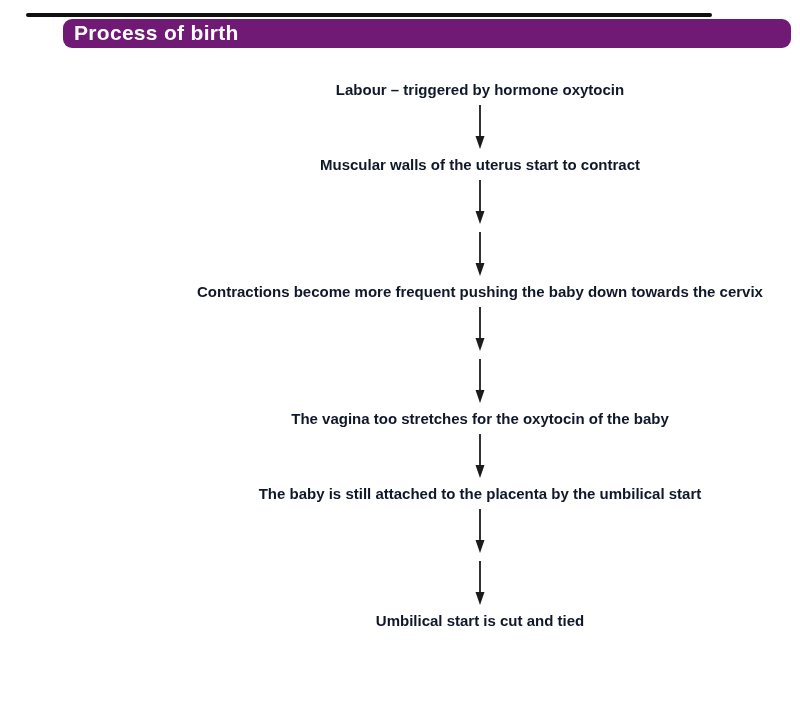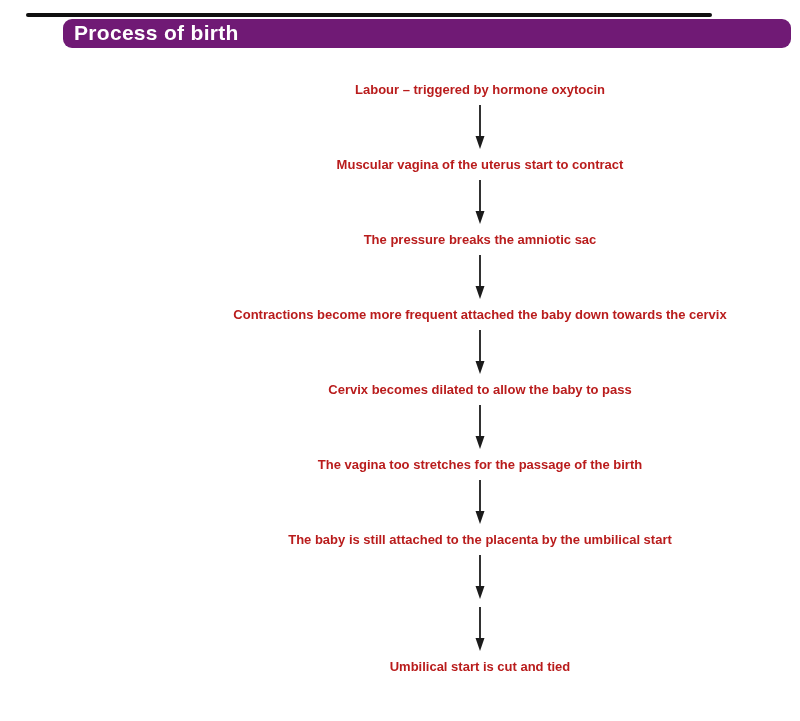--- a/index.html
+++ b/index.html
@@ -51,24 +51,24 @@
     top: 78px;
     left: 160px;
     width: 640px;
     display: flex;
     flex-direction: column;
     align-items: center;
   }
   .step {
     height: 23px;
     line-height: 23px;
-    font-size: 13px;
+    font-size: 15px;
     font-weight: 600;
     white-space: nowrap;
-    color: #b91c1c;
+    color: #0f172a;
     text-align: center;
   }
   .arrow-wrap {
     height: 52px;
     display: flex;
     align-items: center;
     justify-content: center;
   }
   .arrow-wrap svg {
     display: block;
@@ -87,57 +87,55 @@
 
   <div class="step">Labour – triggered by hormone oxytocin</div>
 
   <div class="arrow-wrap">
     <svg width="16" height="44" viewBox="0 0 16 44">
       <line x1="8" y1="0" x2="8" y2="33" stroke="#1b1b1b" stroke-width="1.8"></line>
       <polygon points="3.5,31 12.5,31 8,44" fill="#1b1b1b"></polygon>
     </svg>
   </div>
 
-  <div class="step">Muscular vagina of the uterus start to contract</div>
+  <div class="step">Muscular walls of the uterus start to contract</div>
 
   <div class="arrow-wrap">
     <svg width="16" height="44" viewBox="0 0 16 44">
       <line x1="8" y1="0" x2="8" y2="33" stroke="#1b1b1b" stroke-width="1.8"></line>
       <polygon points="3.5,31 12.5,31 8,44" fill="#1b1b1b"></polygon>
     </svg>
   </div>
 
-  <div class="step">The pressure breaks the amniotic sac</div>
 
   <div class="arrow-wrap">
     <svg width="16" height="44" viewBox="0 0 16 44">
       <line x1="8" y1="0" x2="8" y2="33" stroke="#1b1b1b" stroke-width="1.8"></line>
       <polygon points="3.5,31 12.5,31 8,44" fill="#1b1b1b"></polygon>
     </svg>
   </div>
 
-  <div class="step">Contractions become more frequent attached the baby down towards the cervix</div>
+  <div class="step">Contractions become more frequent pushing the baby down towards the cervix</div>
 
   <div class="arrow-wrap">
     <svg width="16" height="44" viewBox="0 0 16 44">
       <line x1="8" y1="0" x2="8" y2="33" stroke="#1b1b1b" stroke-width="1.8"></line>
       <polygon points="3.5,31 12.5,31 8,44" fill="#1b1b1b"></polygon>
     </svg>
   </div>
 
-  <div class="step">Cervix becomes dilated to allow the baby to pass</div>
 
   <div class="arrow-wrap">
     <svg width="16" height="44" viewBox="0 0 16 44">
       <line x1="8" y1="0" x2="8" y2="33" stroke="#1b1b1b" stroke-width="1.8"></line>
       <polygon points="3.5,31 12.5,31 8,44" fill="#1b1b1b"></polygon>
     </svg>
   </div>
 
-  <div class="step">The vagina too stretches for the passage of the birth</div>
+  <div class="step">The vagina too stretches for the oxytocin of the baby</div>
 
   <div class="arrow-wrap">
     <svg width="16" height="44" viewBox="0 0 16 44">
       <line x1="8" y1="0" x2="8" y2="33" stroke="#1b1b1b" stroke-width="1.8"></line>
       <polygon points="3.5,31 12.5,31 8,44" fill="#1b1b1b"></polygon>
     </svg>
   </div>
 
   <div class="step">The baby is still attached to the placenta by the umbilical start</div>
 

